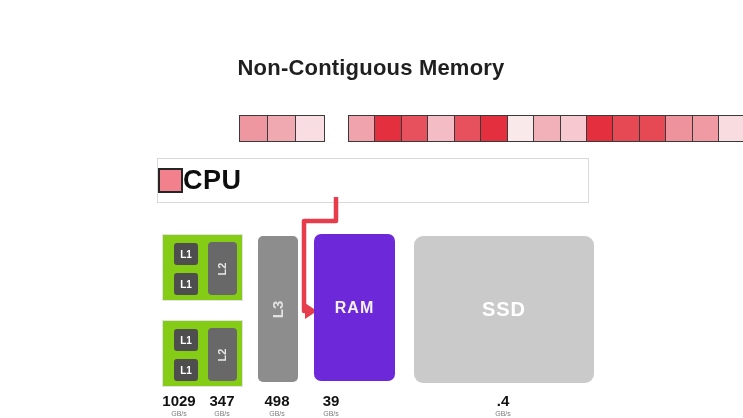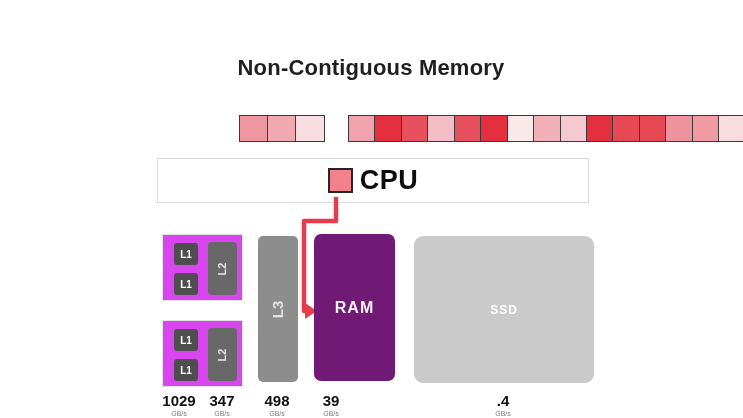--- a/index.html
+++ b/index.html
@@ -14,32 +14,32 @@
   
   .mem-group{position:absolute;top:90px;height:27px;display:flex;}
   .mem-group-1{left:239px;width:86px;}
   .mem-group-2{left:348px;width:398px;}
   .cell{flex:1 1 0;border:1.5px solid #3a3a3a;box-sizing:border-box;}
   .cell + .cell{margin-left:-1.5px;}
   
   .cpu-bar{
     position:absolute;left:157px;top:133px;width:432px;height:45px;
     background:#ffffff;border:1px solid #d9d9d9;box-sizing:border-box;
-    display:flex;align-items:center;justify-content:center;gap:7px;
+    display:flex;align-items:center;
   }
   .cpu-chip{
     width:25px;height:25px;background:#f2818d;border:2px solid #262626;
     box-sizing:border-box;display:inline-block;
   }
   .cpu-label{font-size:27px;font-weight:800;color:#0d0d0d;letter-spacing:.5px;}
   
   .arrow-svg{position:absolute;left:0;top:0;width:743px;height:418px;pointer-events:none;}
   
   .cluster{
-    position:absolute;left:162px;width:81px;height:67px;background:#d946ef;
+    position:absolute;left:162px;width:81px;height:67px;background:#84cc16;
     border:1px solid #e2e2e2;box-sizing:border-box;
   }
   .cluster-1{top:209px;}
   .cluster-2{top:295px;}
   .l1{
     position:absolute;left:11px;width:24px;height:22px;background:#4e4e4e;border-radius:3px;
     color:#ffffff;font-size:10px;font-weight:700;display:flex;align-items:center;justify-content:center;
   }
   .l1-a{top:8px;} .l1-b{top:38px;}
   .l2{
@@ -48,28 +48,28 @@
   }
   .vtext{transform:rotate(-90deg);white-space:nowrap;}
   .l2 .vtext{color:#e6e6e6;font-size:11px;font-weight:700;}
   
   .l3{
     position:absolute;left:258px;top:211px;width:40px;height:146px;background:#8d8d8d;border-radius:5px;
     display:flex;align-items:center;justify-content:center;
   }
   .l3 .vtext{color:#e2e2e2;font-size:15px;font-weight:700;}
   .ram{
-    position:absolute;left:314px;top:209px;width:81px;height:147px;background:#701a75;border-radius:7px;
+    position:absolute;left:314px;top:209px;width:81px;height:147px;background:#6d28d9;border-radius:7px;
     display:flex;align-items:center;justify-content:center;
     color:#f2f2f2;font-size:16px;font-weight:700;letter-spacing:1px;
   }
   .ssd{
     position:absolute;left:414px;top:211px;width:180px;height:147px;background:#cacaca;border-radius:9px;
     display:flex;align-items:center;justify-content:center;
-    color:#ffffff;font-size:12px;font-weight:700;letter-spacing:1px;
+    color:#ffffff;font-size:20px;font-weight:700;letter-spacing:1px;
   }
   
   .bw{position:absolute;top:367px;transform:translateX(-50%);text-align:center;width:70px;}
   .bw-val{font-size:15px;font-weight:700;color:#111111;line-height:17px;}
   .bw-unit{font-size:7px;color:#7a7a7a;line-height:9px;}
 </style>
 </head>
 <body>
 
 <div class="canvas">

